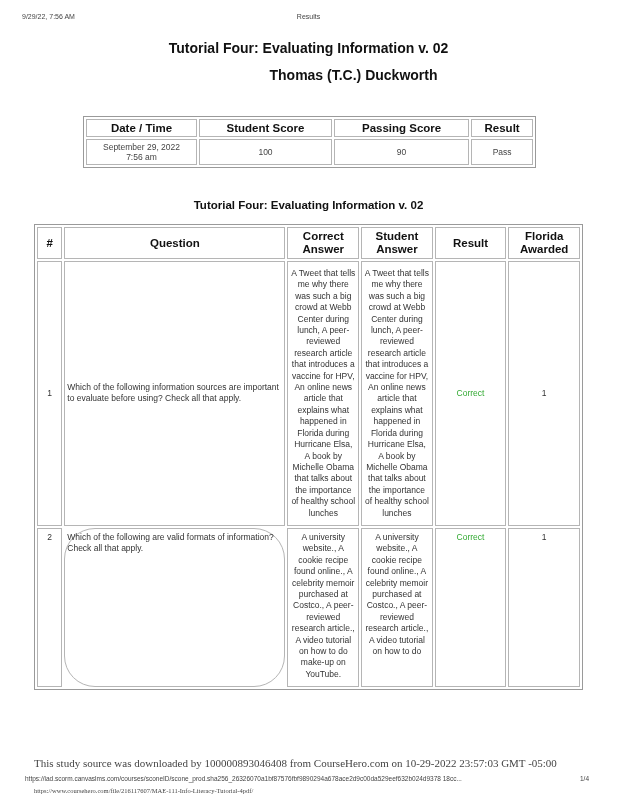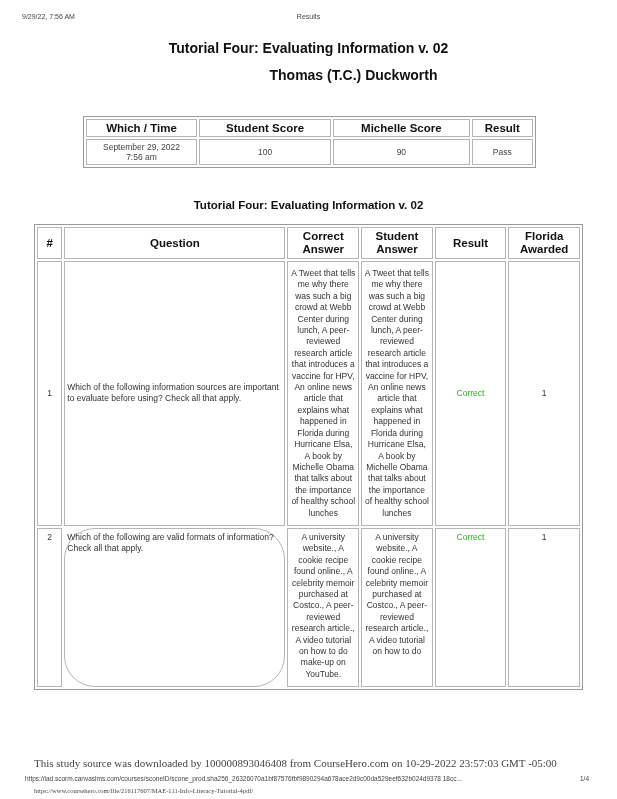--- a/index.html
+++ b/index.html
@@ -39,23 +39,23 @@
 
 <div class="hdr hdr-left">9/29/22, 7:56 AM</div>
 <div class="hdr hdr-center">Results</div>
 
 <div class="title t1">Tutorial Four: Evaluating Information v. 02</div>
 <div class="title t2">Thomas (T.C.) Duckworth</div>
 
 <table class="summary">
   <tbody>
       <tr>
-    <th>Which / Time</th>
+    <th>Date / Time</th>
     <th>Student Score</th>
-    <th>Michelle Score</th>
+    <th>Passing Score</th>
     <th>Result</th>
   </tr>
   <tr>
     <td style="width:105px;margin-top:32px;">
       <span>September 29, 2022</span><br>
       <span>7:56 am</span>
     </td>
     <td>100</td>
     <td>90</td>
     <td>Pass</td>

